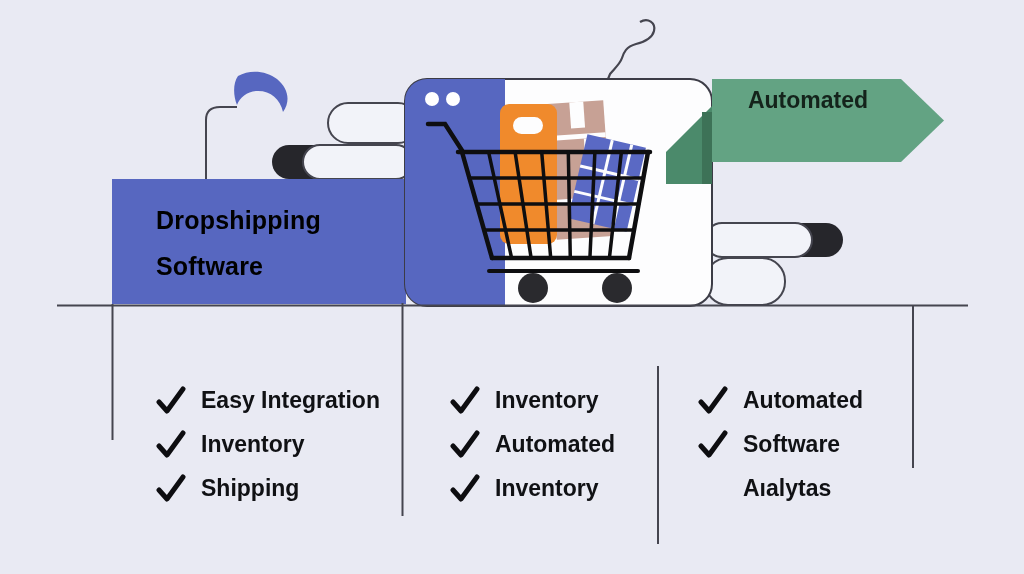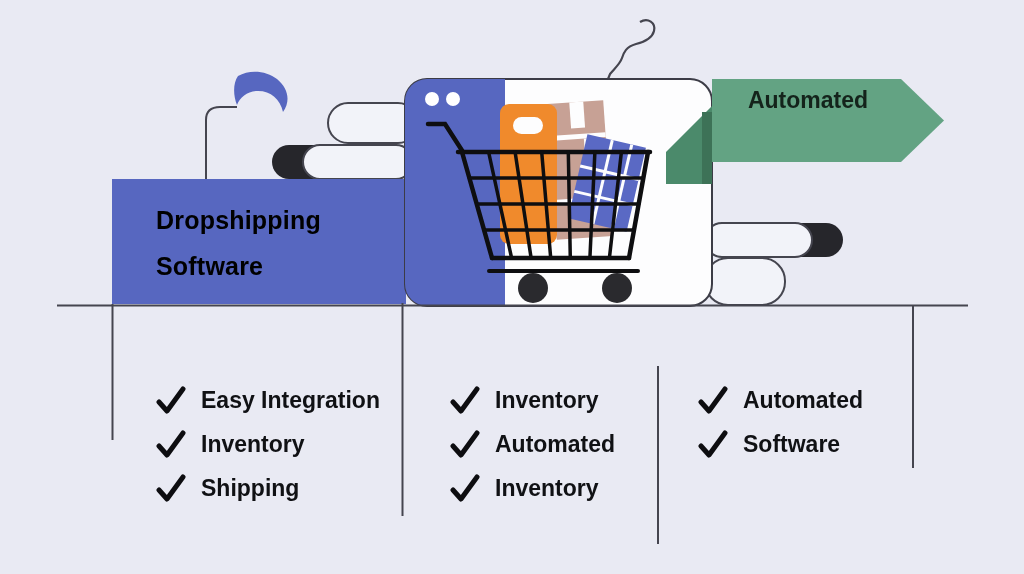--- a/index.html
+++ b/index.html
@@ -185,15 +185,21 @@
           <path d="M3 16 L11 25 L27 3" fill="none" stroke="#0d0d10" stroke-width="5" stroke-linecap="round" stroke-linejoin="round"></path>
         </svg>
       <span>Automated</span>
     </div>
     <div class="feature-row">
       <svg class="check" viewBox="0 0 30 28">
           <path d="M3 16 L11 25 L27 3" fill="none" stroke="#0d0d10" stroke-width="5" stroke-linecap="round" stroke-linejoin="round"></path>
         </svg>
       <span>Software</span>
     </div>
+    <div class="feature-row">
+      <svg class="check hide" viewBox="0 0 30 28">
+          <path d="M3 16 L11 25 L27 3" fill="none" stroke="#0d0d10" stroke-width="5" stroke-linecap="round" stroke-linejoin="round"></path>
+        </svg>
+      <span>Aıalytas</span>
+    </div>
   </div>
 
 </div>
 
 </body></html>

